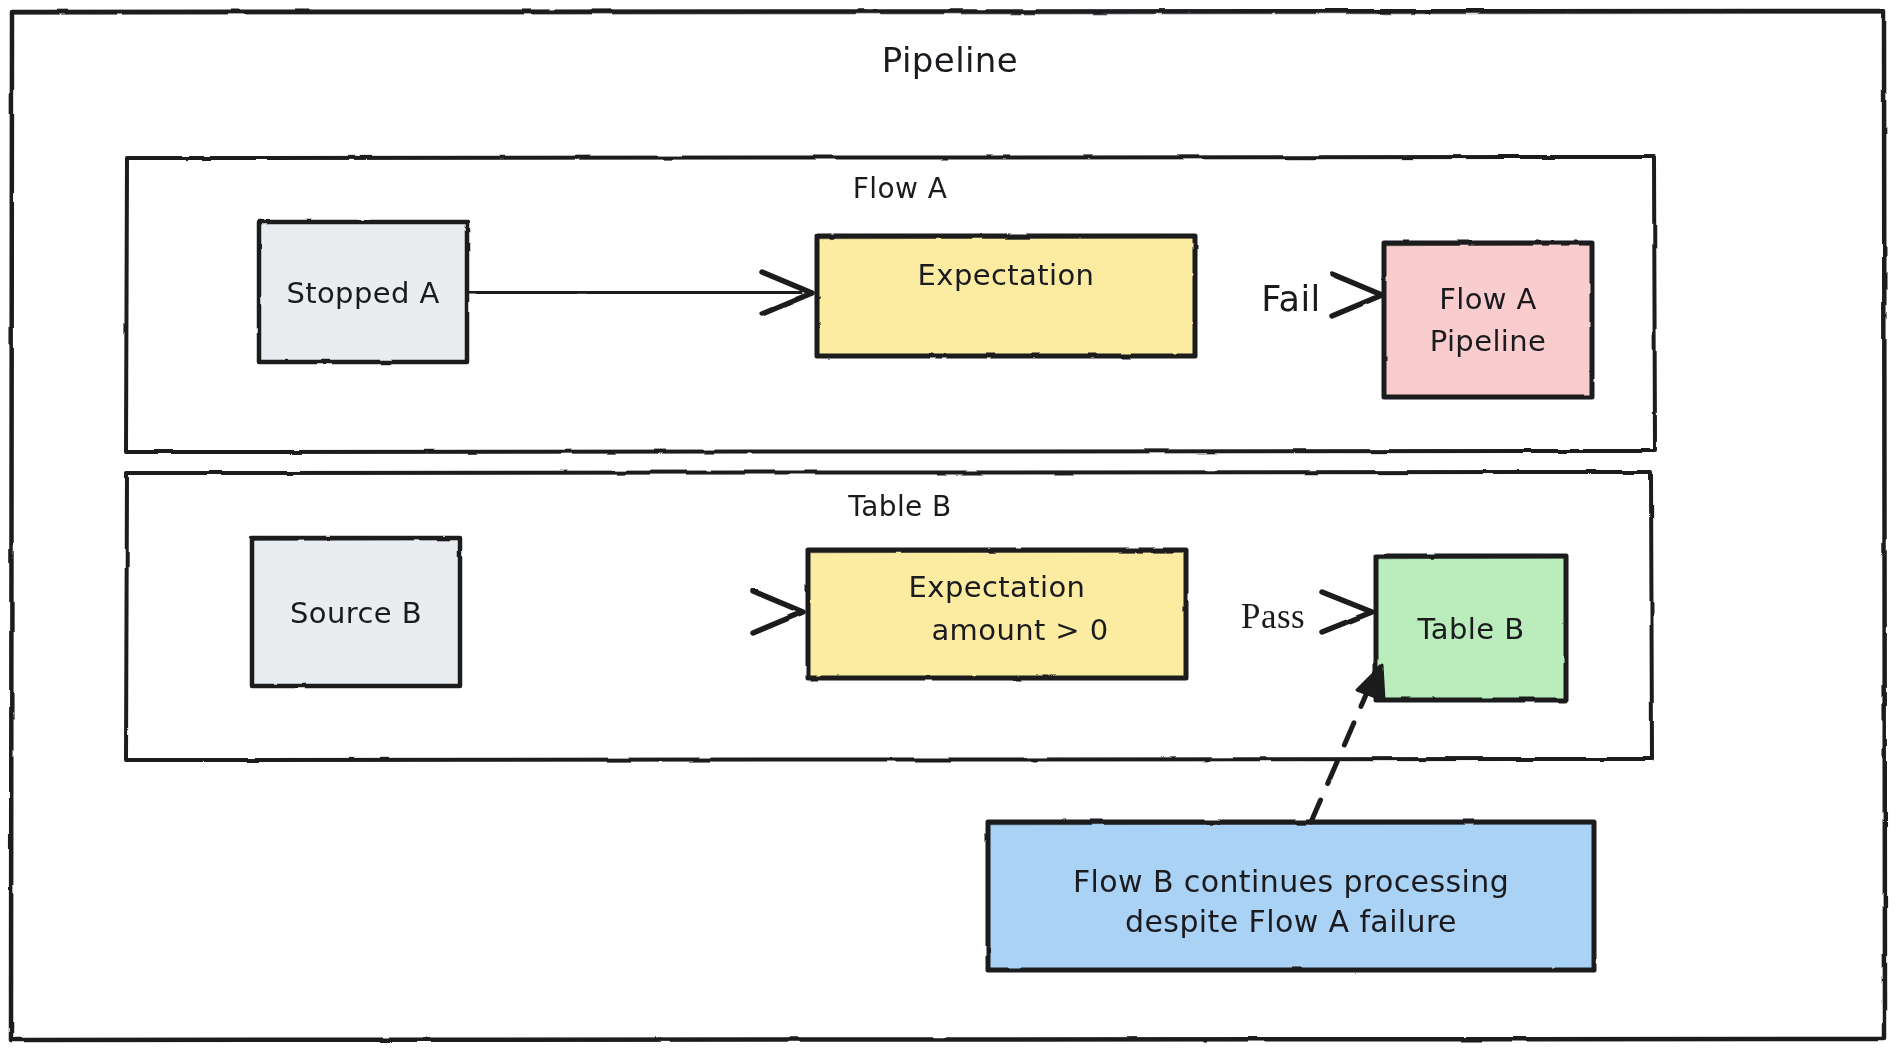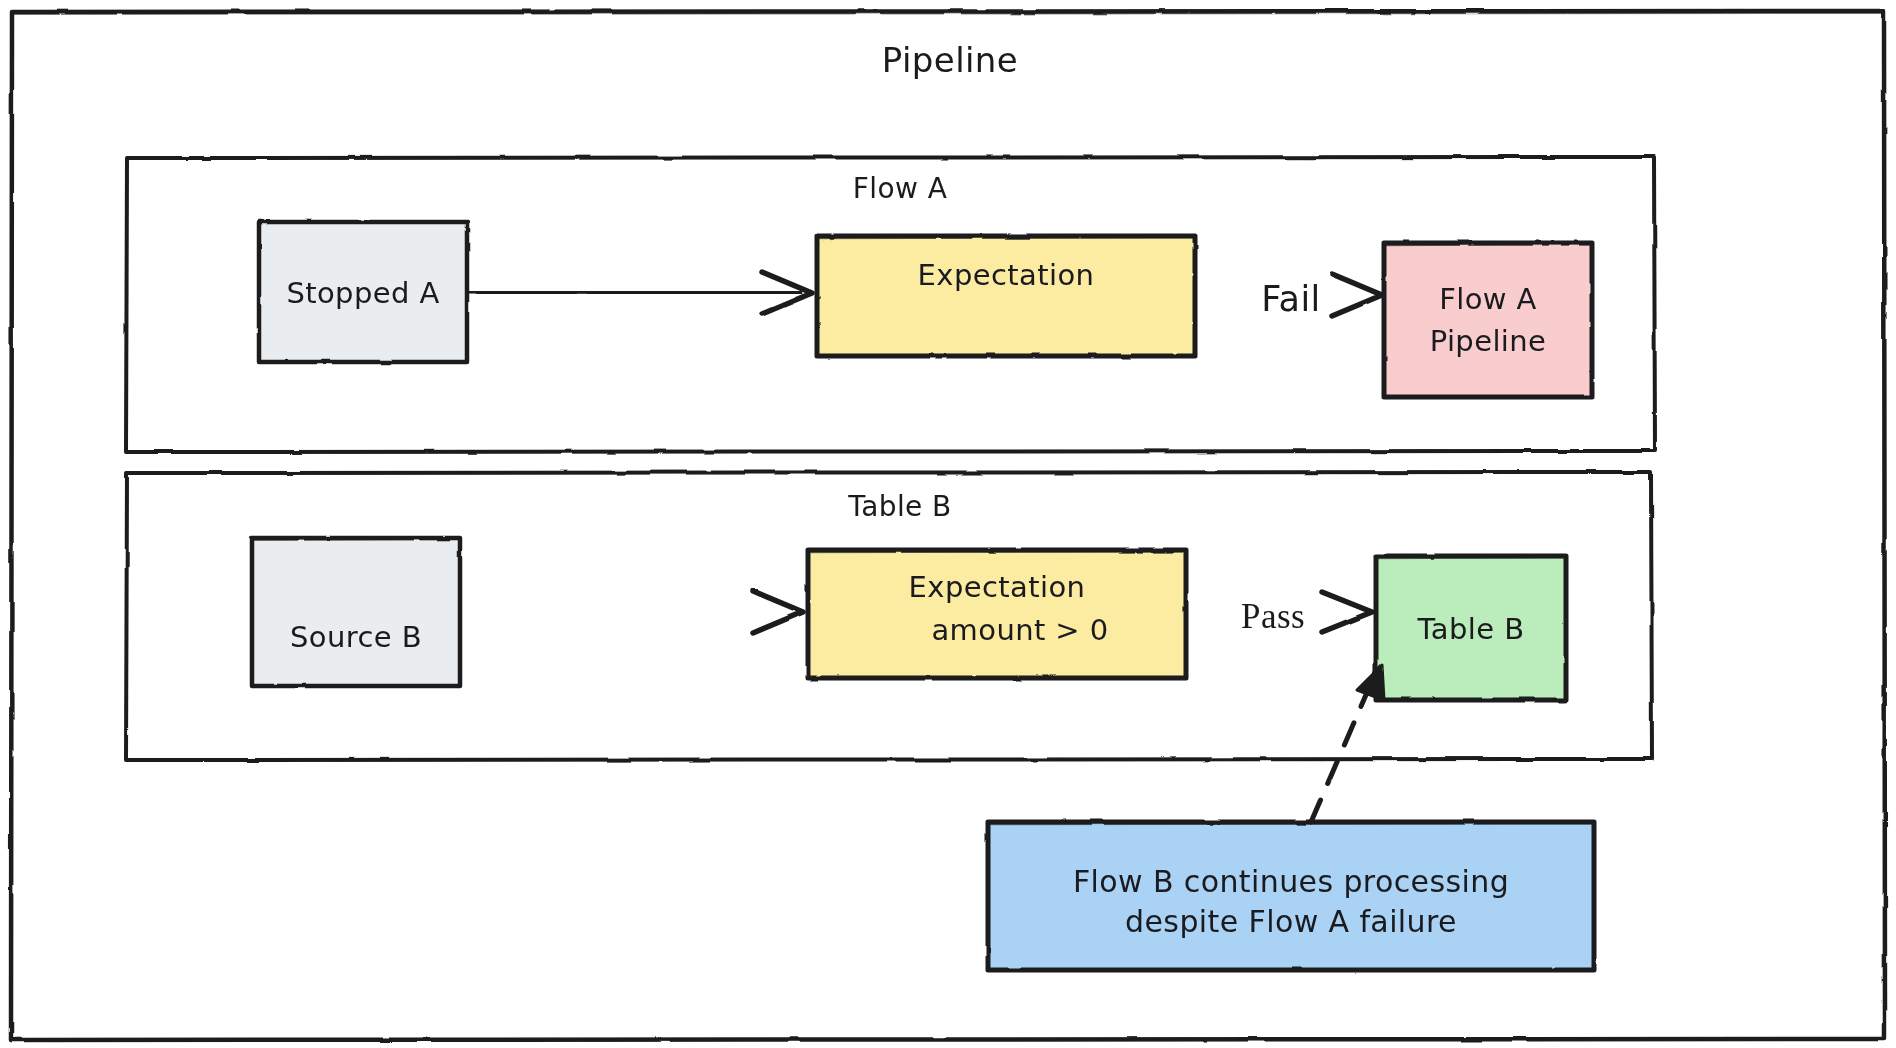--- a/index.html
+++ b/index.html
@@ -154,21 +154,21 @@
 
   <div class="txt node-label" style="left:259px; top:276px; width:208px;">Stopped A</div>
 
   <div class="txt node-label" style="left:817px; top:258px; width:378px;">Expectation</div>
 
   <div class="txt node-label" style="left:1384px; top:282px; width:208px;">Flow A</div>
   <div class="txt node-label" style="left:1384px; top:324px; width:208px;">Pipeline</div>
 
   <div class="txt edge-label" style="left:1253px; top:278px; width:76px;">Fail</div>
 
-  <div class="txt node-label" style="left:252px; top:596px; width:208px;margin-top:24px;">Source B</div>
+  <div class="txt node-label" style="left:252px; top:596px; width:208px;">Source B</div>
 
   <div class="txt node-label" style="left:808px; top:570px; width:378px;">Expectation</div>
   <div class="txt node-label" style="left:831px; top:613px; width:378px;">amount &gt; 0</div>
 
   <div class="txt edge-label" style="left:1231px; top:596px; width:84px;font-family:Liberation Serif, serif;">Pass</div>
 
   <div class="txt node-label" style="left:1376px; top:612px; width:190px;">Table B</div>
 
   <div class="txt note-label" style="left:988px; top:862px; width:606px;">Flow B continues processing</div>
   <div class="txt note-label" style="left:988px; top:902px; width:606px;">despite Flow A failure</div>

